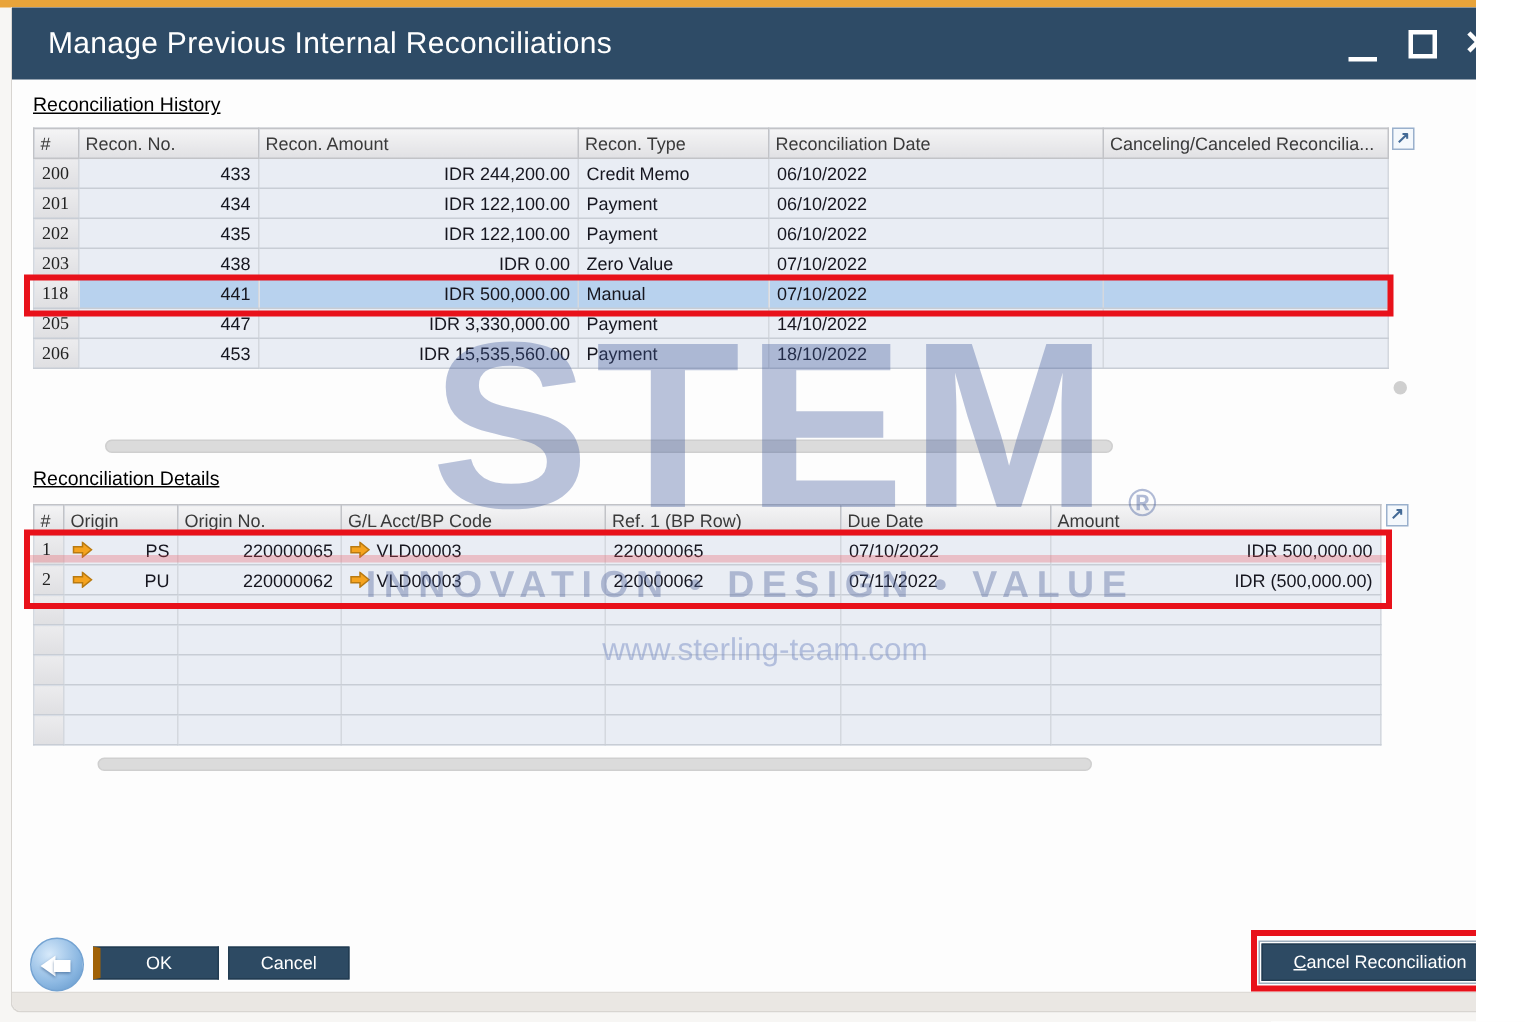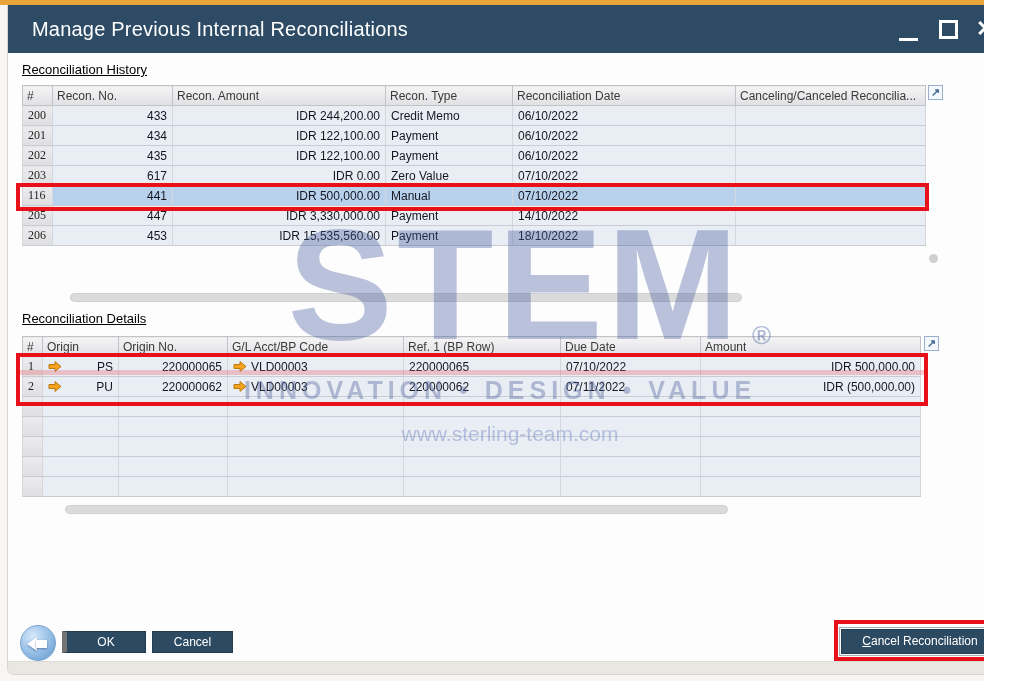--- a/index.html
+++ b/index.html
@@ -82,21 +82,21 @@
   .back-btn { position:absolute; left:20px; top:625px; width:36px; height:36px; border-radius:50%;
               background:radial-gradient(circle at 35% 30%, #d6e9fa, #8cb8e2 60%, #5e93c8);
               border:1px solid #74a3d2; cursor:pointer; }
   .back-arrow { position:absolute; left:6px; top:11px; width:0; height:0;
                 border-top:7px solid transparent; border-bottom:7px solid transparent;
                 border-right:10px solid #ffffff; filter:drop-shadow(0 1px 1px rgba(40,80,130,.6)); }
   .back-arrow-tail { position:absolute; left:15px; top:14px; width:11px; height:8px; background:#ffffff;
                 filter:drop-shadow(0 1px 1px rgba(40,80,130,.6)); }
   .btn { position:absolute; background:#2d4a63; color:#fff; font-size:12px; text-align:center;
          border:1px solid #223c52; cursor:pointer; font-family:"Liberation Sans",sans-serif; }
-  .btn-ok { left:62px; top:631px; width:84px; height:22px; line-height:20px; border-left:5px solid #737373; }
+  .btn-ok { left:62px; top:631px; width:84px; height:22px; line-height:20px; border-left:5px solid #a16207; }
   .btn-cancel { left:152px; top:631px; width:81px; height:22px; line-height:20px; }
   .btn-cancel-recon { left:841px; top:629px; width:158px; height:25px; line-height:23px;
                       outline:1px solid #9fb0bf; outline-offset:1px; z-index:11; }
 </style>
 </head>
 <body>
 
 <div class="stage">
   <div class="gold-strip"></div>
 
@@ -158,28 +158,28 @@
         <tr>
           <td class="rownum">202</td>
           <td class="num">435</td>
           <td class="num">IDR 122,100.00</td>
           <td>Payment</td>
           <td>06/10/2022</td>
           <td></td>
         </tr>
         <tr>
           <td class="rownum">203</td>
-          <td class="num">617</td>
+          <td class="num">438</td>
           <td class="num">IDR 0.00</td>
           <td>Zero Value</td>
           <td>07/10/2022</td>
           <td></td>
         </tr>
         <tr class="selected">
-          <td class="rownum">116</td>
+          <td class="rownum">118</td>
           <td class="num">441</td>
           <td class="num">IDR 500,000.00</td>
           <td>Manual</td>
           <td>07/10/2022</td>
           <td></td>
         </tr>
         <tr>
           <td class="rownum">205</td>
           <td class="num">447</td>
           <td class="num">IDR 3,330,000.00</td>

